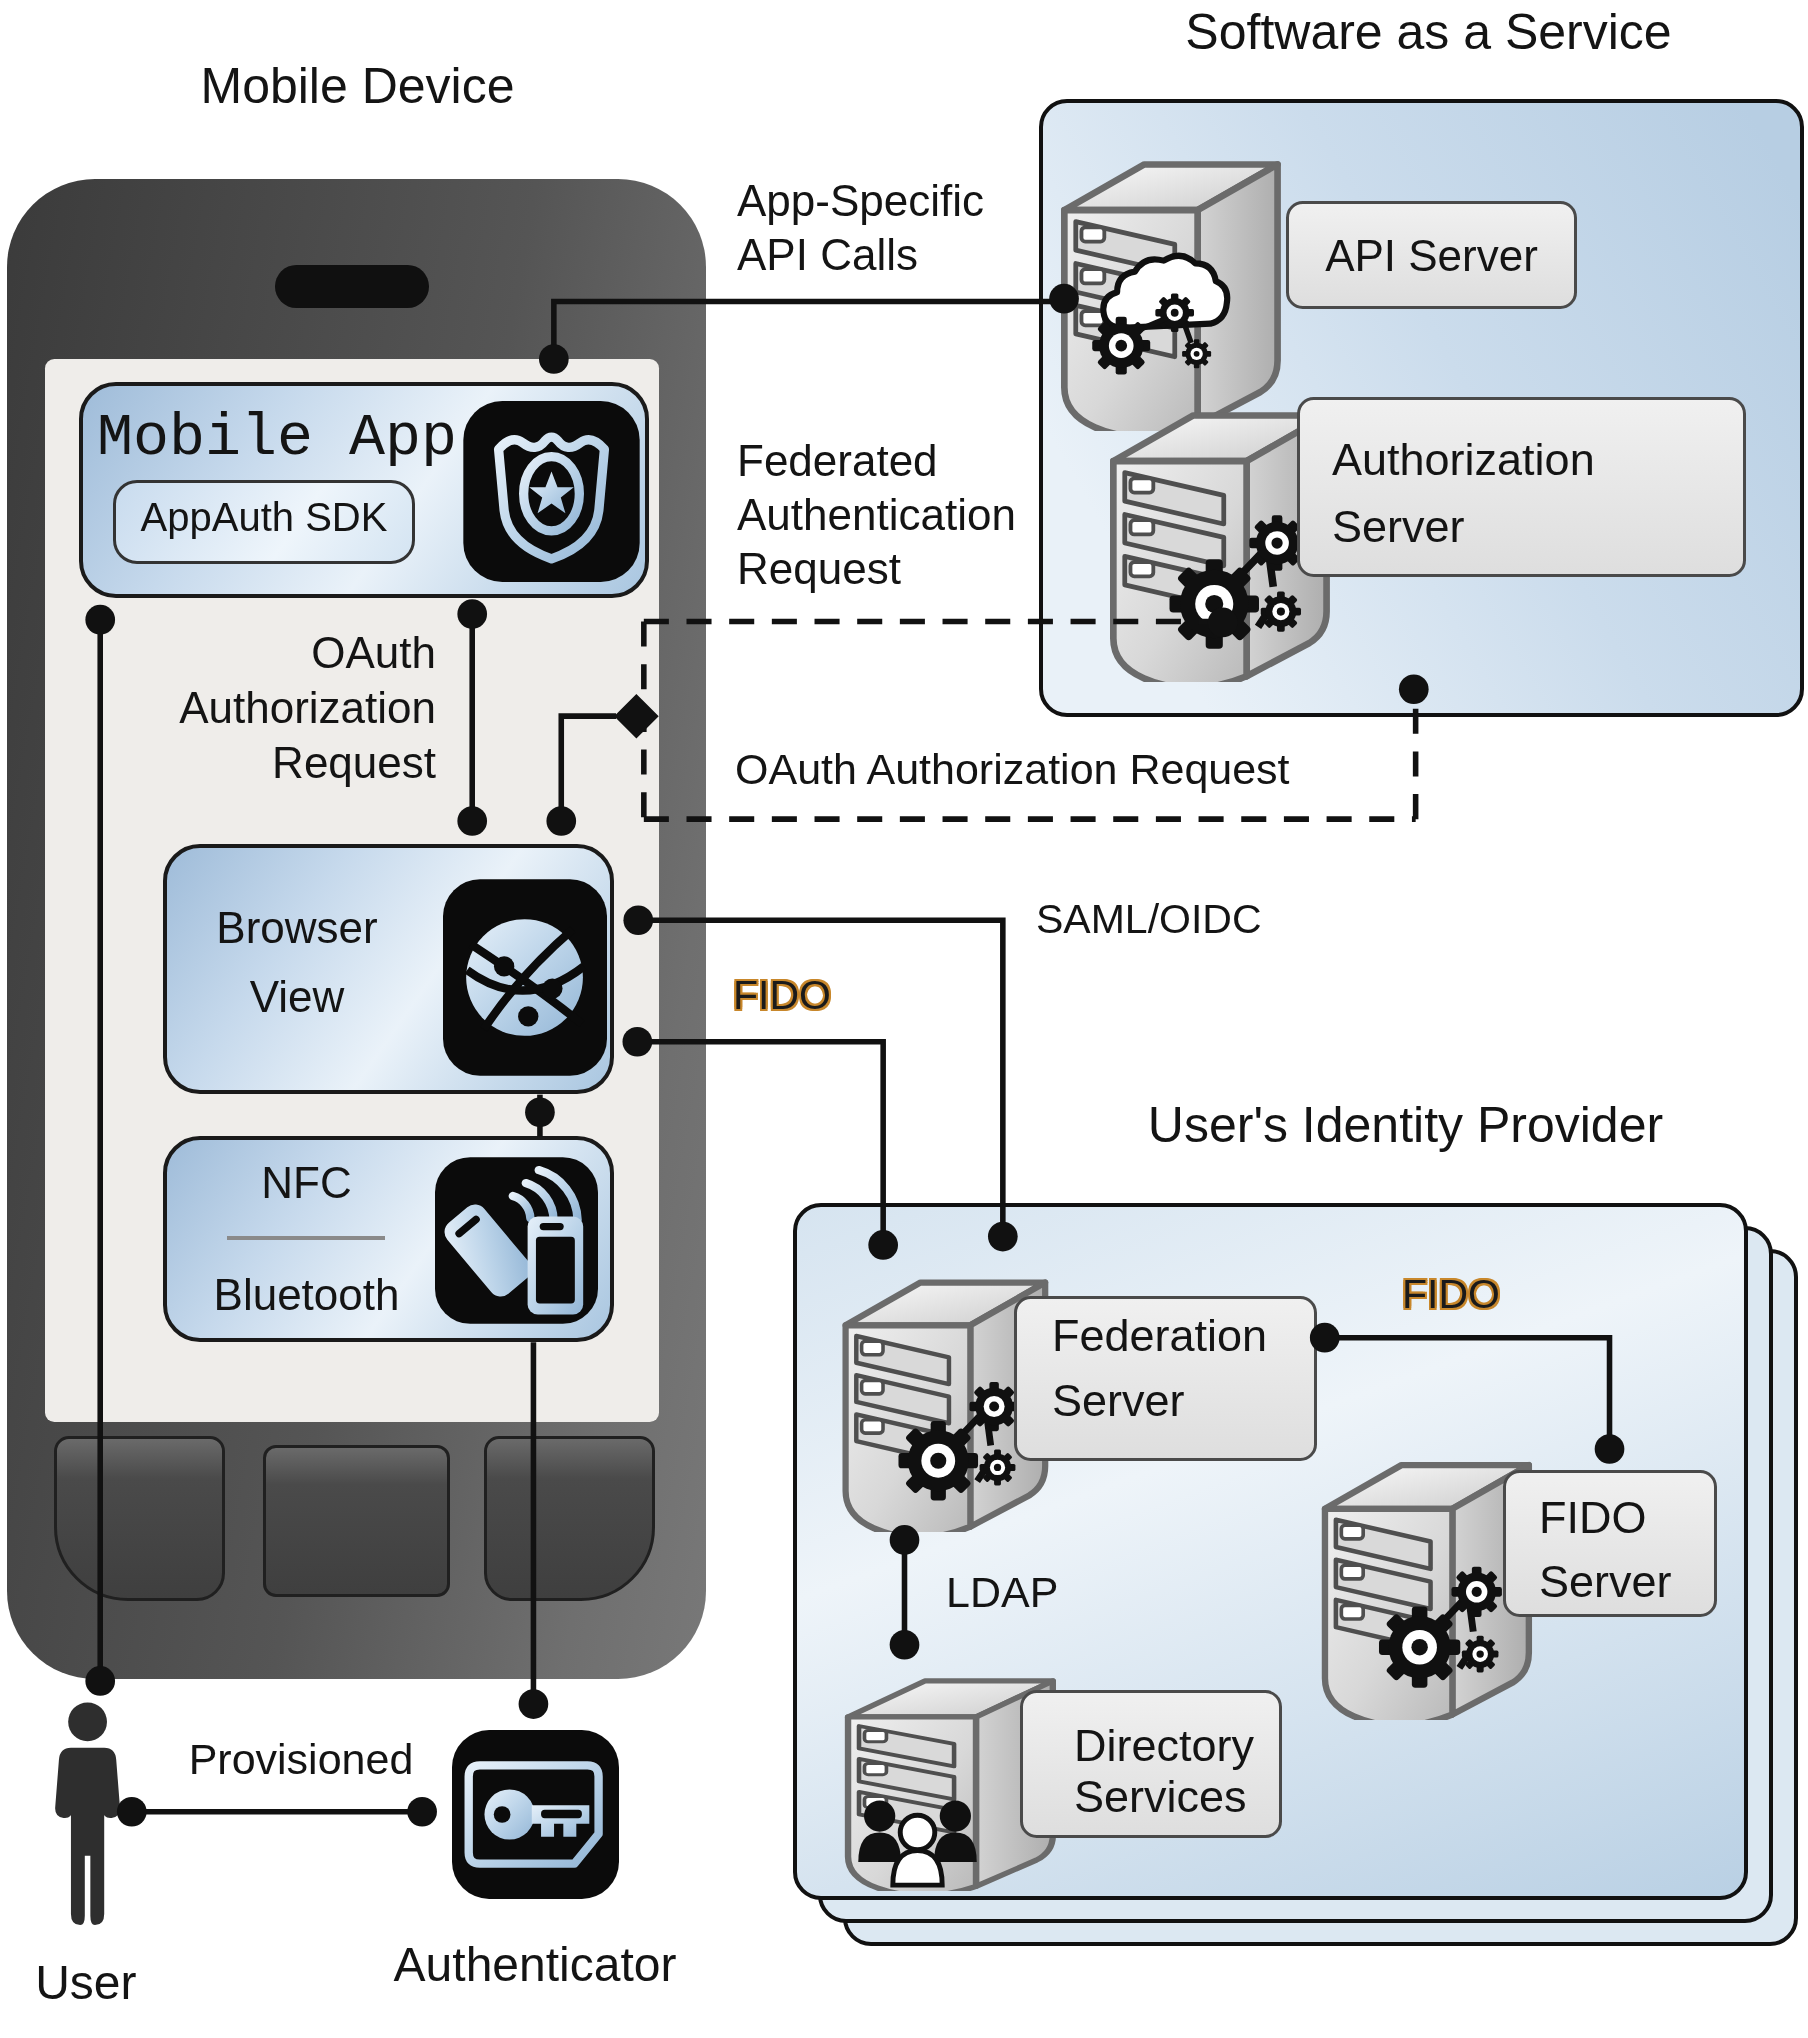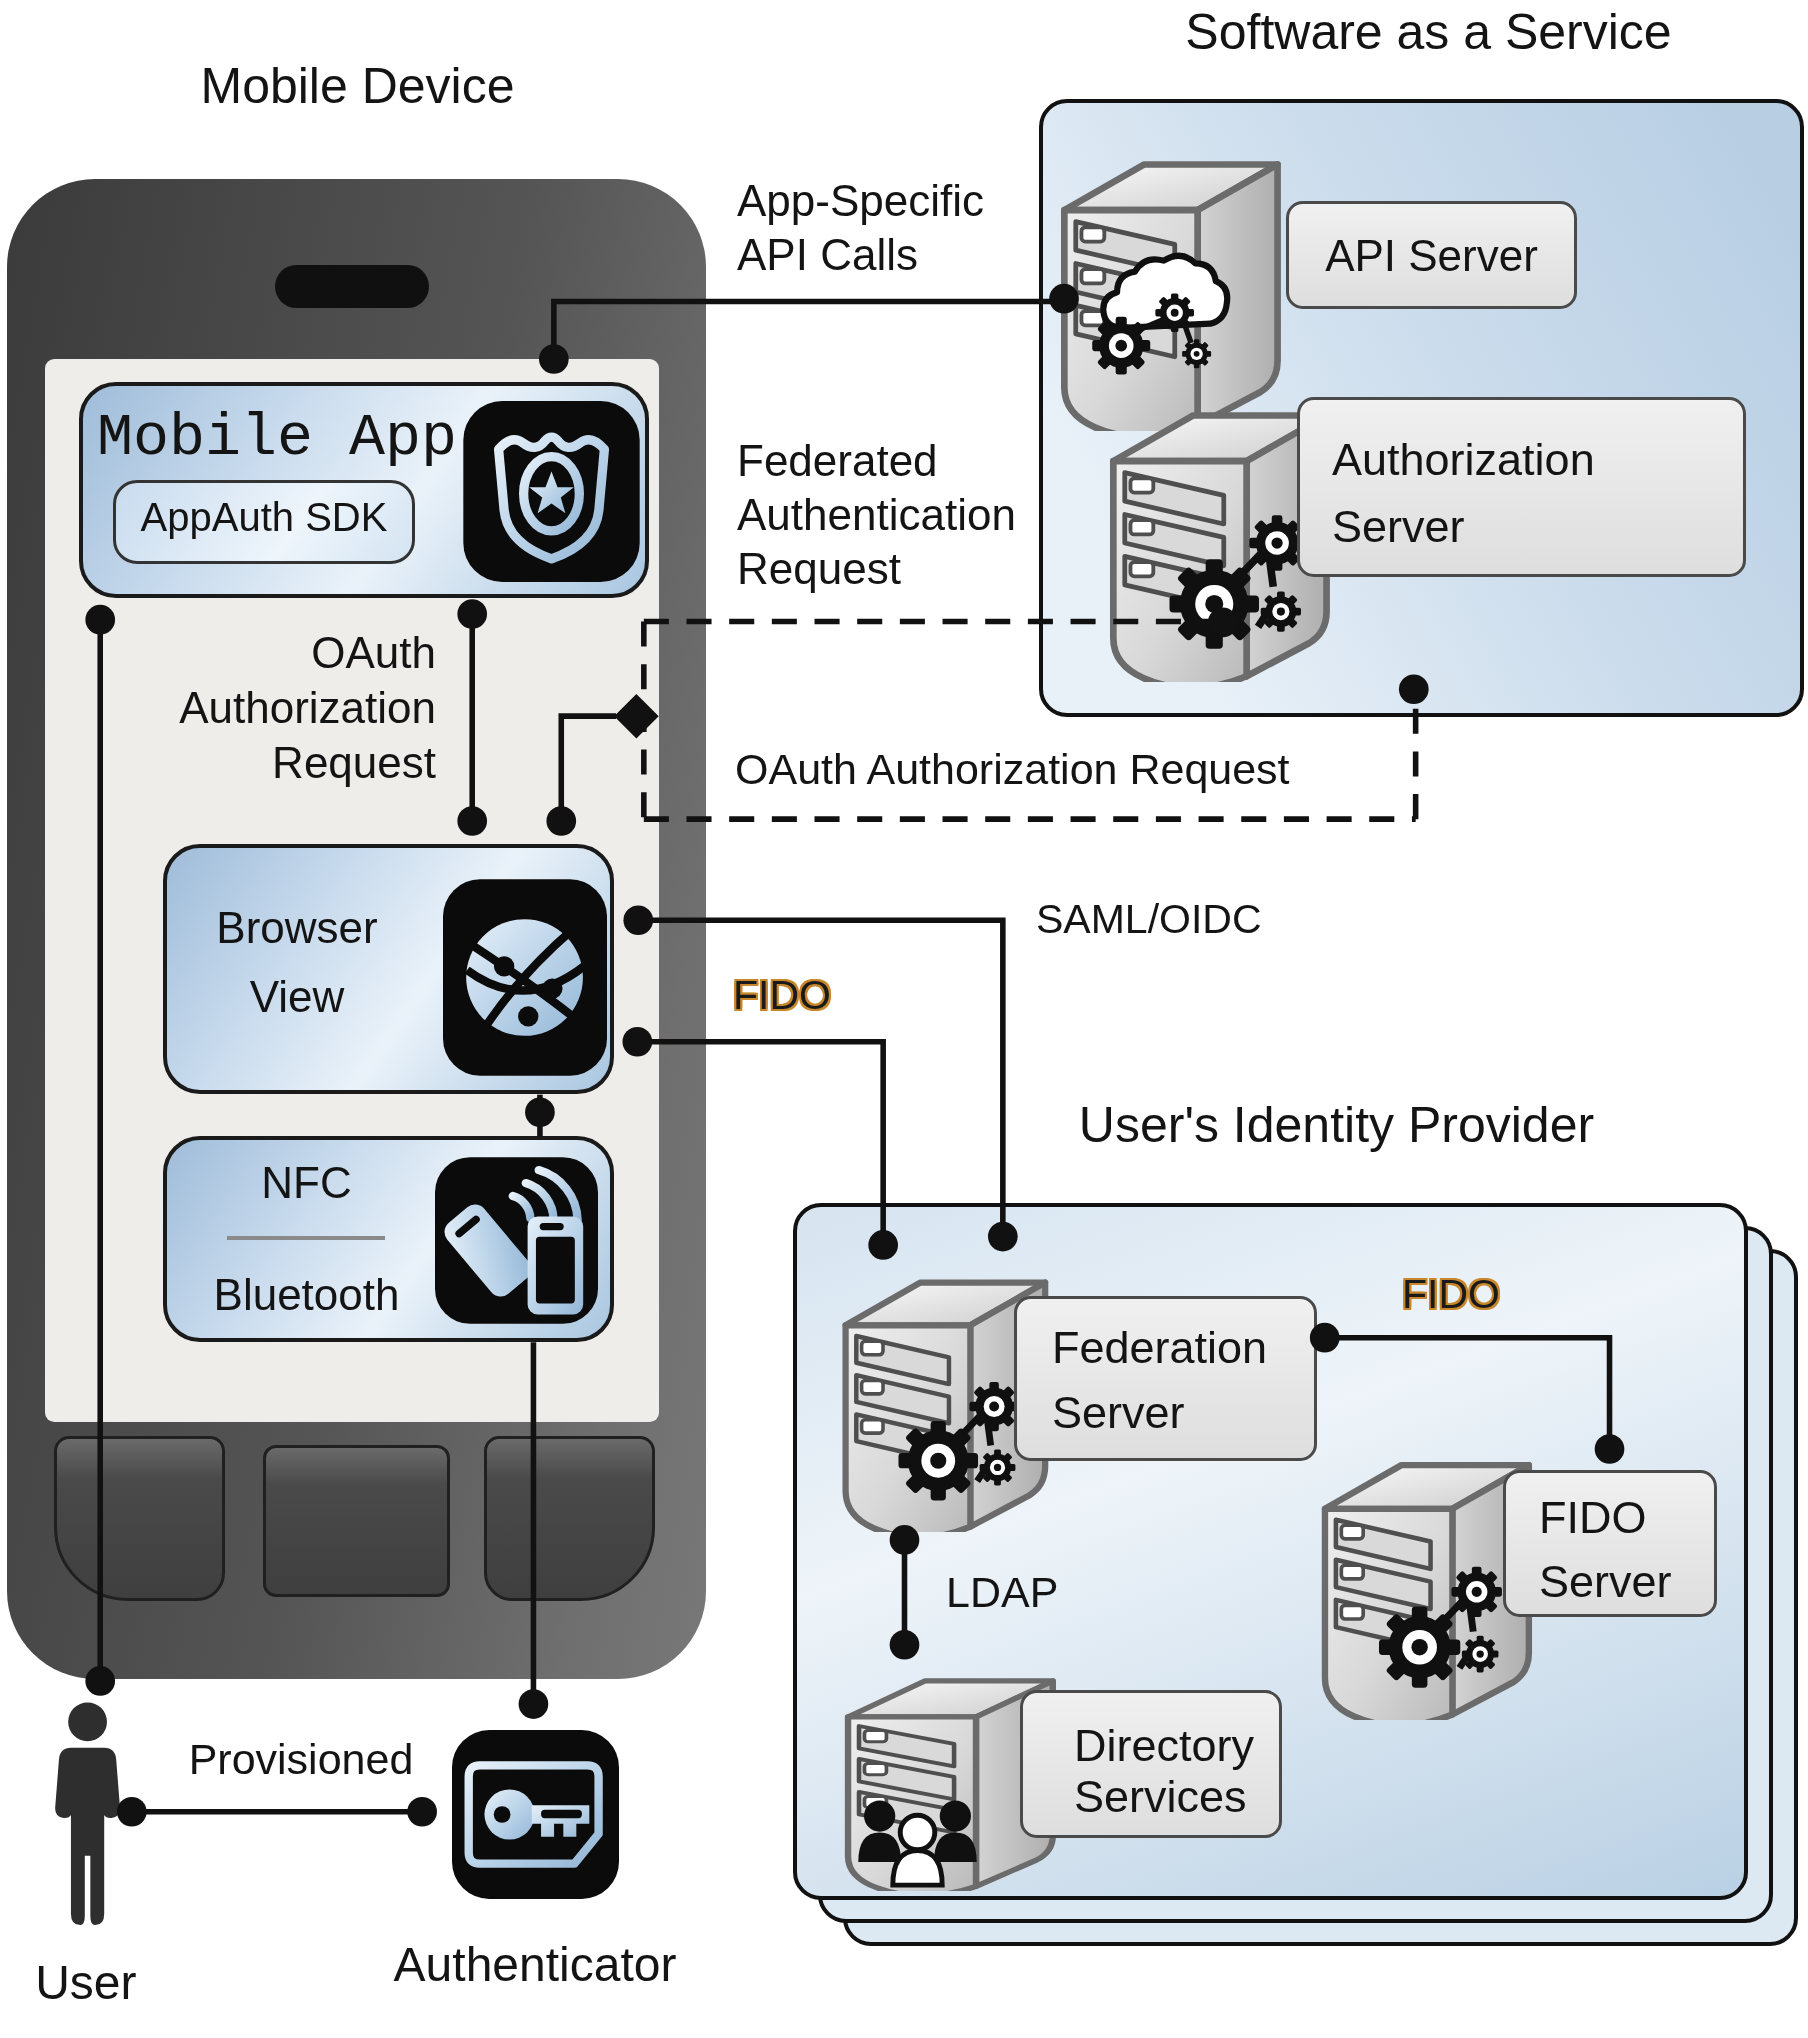--- a/index.html
+++ b/index.html
@@ -211,21 +211,21 @@
   </div>
 
   <div class="abs panel pagebg" style="left:843px;top:1249px;width:955px;height:697px;"></div>
   <div class="abs panel pagebg" style="left:818px;top:1226px;width:955px;height:697px;"></div>
   <div class="abs panel idpbg" style="left:793px;top:1203px;width:955px;height:697px;"></div>
 
   <svg class="abs" style="left:821px;top:1254px;" width="247" height="278" viewBox="0 0 270 312">
     <use href="#sym-server"></use>
     <use href="#sym-gearset" transform="translate(128,232) scale(0.95)"></use>
   </svg>
-  <div class="abs labelbox" style="left:1014px;top:1296px;width:303px;height:165px;padding:26px 0 0 35px;">
+  <div class="abs labelbox" style="left:1014px;top:1296px;width:303px;height:165px;padding:14px 0 0 35px;">
     <span class="line">Federation</span>
     <span class="line" style="margin-top:20.4px">Server</span>
   </div>
 
   <svg class="abs" style="left:1300px;top:1436px;" width="252" height="284" viewBox="0 0 270 312">
     <use href="#sym-server"></use>
     <use href="#sym-gearset" transform="translate(128,232) scale(0.95)"></use>
   </svg>
   <div class="abs labelbox" style="left:1503px;top:1470px;width:214px;height:147px;padding:22px 0 0 33px;">
     <span class="line">FIDO</span>
@@ -260,21 +260,21 @@
     <circle cx="54" cy="91" r="9" fill="#0b0b0b"></circle>
     <path d="M86,81 H148 V101 H134 V115 H120 V101 H110 V115 H96 V101 H86 Z" fill="url(#gBlueIcon)"></path>
     <rect x="96" y="86" width="44" height="9" rx="4" fill="#0b0b0b"></rect>
   </svg>
   <div class="abs t center" style="left:352px;top:1939px;width:366px;font-size:48px;line-height:52px;">
     <span style="display:block">Authenticator</span>
   </div>
 
   <div class="abs t center title" style="left:172px;top:61px;width:371px;line-height:1;">Mobile Device</div>
   <div class="abs t center title" style="left:1150px;top:7.4px;width:557px;line-height:1;">Software as a Service</div>
-  <div class="abs t center title" style="left:1058px;top:1100px;width:557px;line-height:1;text-align:center;">User's Identity Provider</div>
+  <div class="abs t center title" style="left:1127px;top:1100px;width:557px;line-height:1;text-align:center;">User's Identity Provider</div>
 
   <div class="abs t lbl" style="left:737px;top:174px;line-height:54px;">
     <span style="display:block">App-Specific</span>
     <span style="display:block">API Calls</span>
   </div>
 
   <div class="abs t lbl" style="left:737px;top:434px;line-height:54px;">
     <span style="display:block">Federated</span>
     <span style="display:block">Authentication</span>
     <span style="display:block">Request</span>

